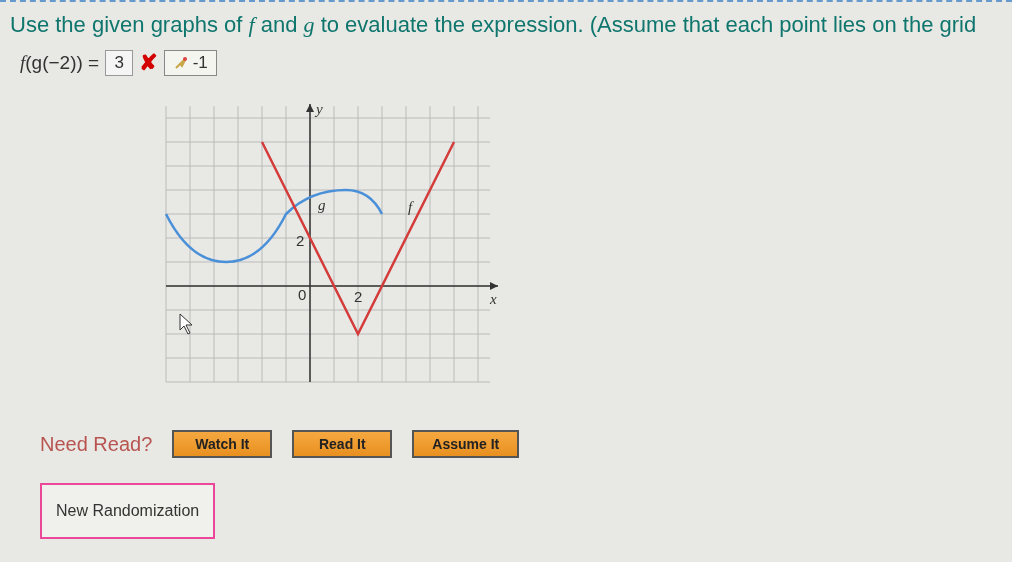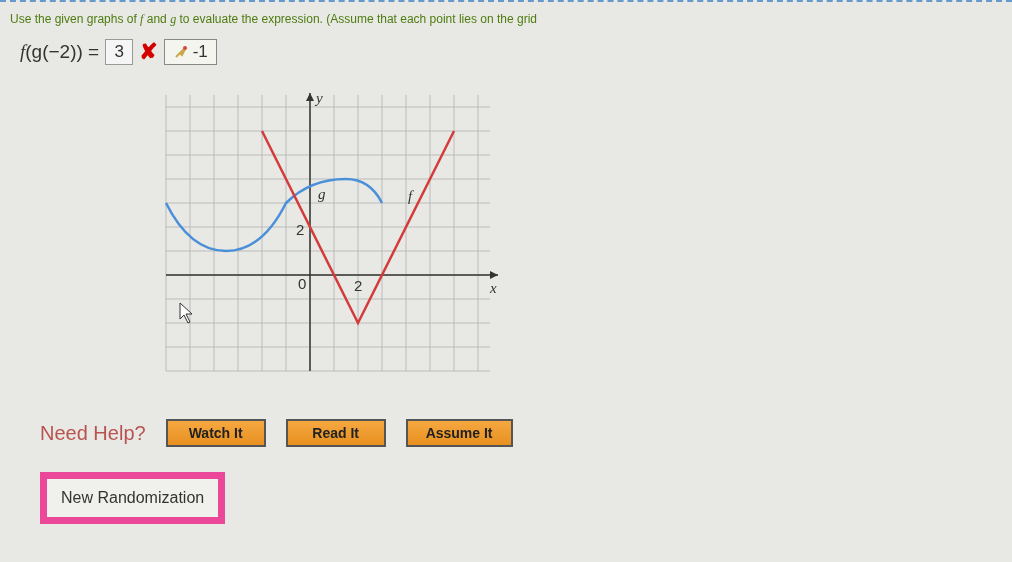--- a/index.html
+++ b/index.html
@@ -8,22 +8,22 @@
       background: #e8e8e4;
       width: 1012px;
       height: 562px;
       overflow: hidden;
     }
     .top-border {
       border-top: 2px dashed #6699cc;
       padding: 10px 0 0 10px;
     }
     .question-text {
-      font-size: 12px;
-      color: #4d7c0f;
+      font-size: 22px;
+      color: #0f766e;
       margin-bottom: 12px;
     }
     .italic { font-style: italic; font-family: 'Times New Roman', serif; }
     .expression-row {
       display: flex;
       align-items: center;
       gap: 6px;
       font-size: 19px;
       color: #333;
       margin-bottom: 20px;
@@ -74,22 +74,22 @@
       padding: 4px 18px;
       font-size: 14px;
       font-weight: bold;
       color: #222;
       cursor: pointer;
       min-width: 100px;
       text-align: center;
     }
     .rand-button {
       background: #f0f0ec;
-      border: 7px solid #ec4899;
-      padding: 10px 14px;
+      border: 2px solid #ec4899;
+      padding: 17px 14px;
       font-size: 16px;
       color: #333;
       cursor: pointer;
       margin-left: 30px;
     }
   </style>
 </head>
 <body>
 
 <div class="top-border">
@@ -160,20 +160,20 @@
       <path d="M 112 46 L 208 238 L 304 46" stroke="#d43b3b" stroke-width="2.5" fill="none"></path>
 
       <text x="168" y="114" font-size="15" font-style="italic" font-family="serif" fill="#333">g</text>
       <text x="258" y="116" font-size="15" font-style="italic" font-family="serif" fill="#333">f</text>
 
       <path d="M 30 218 L 30 234 L 34 230 L 38 238 L 40 237 L 36 229 L 42 229 Z" fill="#fff" stroke="#333" stroke-width="1"></path>
     </svg>
   </div>
 
   <div class="help-row">
-    <span class="need-help-label">Need Help?</span>
+    <span class="need-help-label">Need Read?</span>
     <button class="help-button">Watch It</button>
     <button class="help-button">Read It</button>
     <button class="help-button">Assume It</button>
   </div>
 
   <button class="rand-button">New Randomization</button>
 </div>
 
 </body></html>

